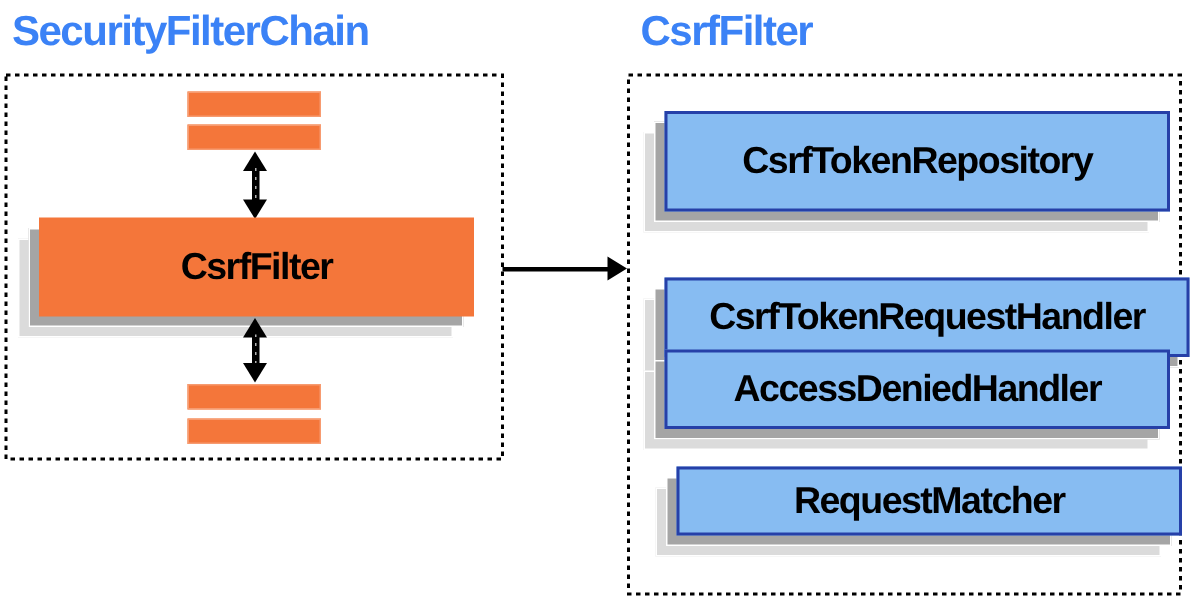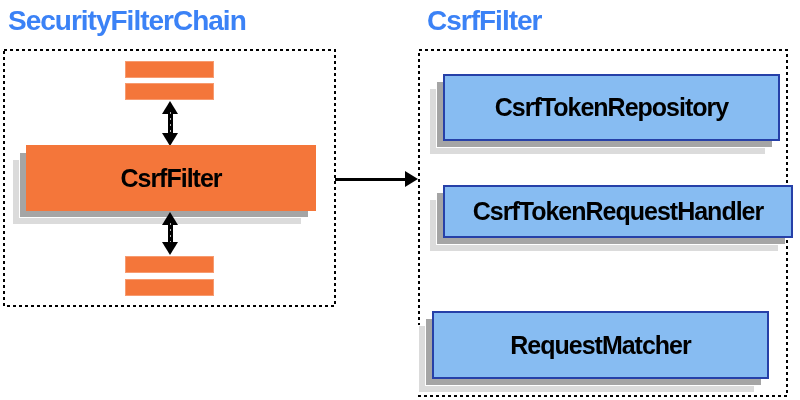--- a/index.html
+++ b/index.html
@@ -121,20 +121,25 @@
     <div class="sh mid"></div>
     <div class="face blue">CsrfTokenRepository</div>
   </div>
 
   <div class="stack" style="left:443px;top:153px;width:350px;height:53px;margin-top:32px;">
     <div class="sh light"></div>
     <div class="sh mid"></div>
     <div class="face blue">CsrfTokenRequestHandler</div>
   </div>
 
+  <div class="stack" style="left:443px;top:233px;width:337px;height:53px;">
+    <div class="sh light"></div>
+    <div class="sh mid"></div>
+    <div class="face blue">AccessDeniedHandler</div>
+  </div>
 
-  <div class="stack" style="left:432px;top:311px;width:337px;height:68px;">
+  <div class="stack" style="left:451px;top:311px;width:337px;height:46px;">
     <div class="sh light"></div>
     <div class="sh mid"></div>
     <div class="face blue">RequestMatcher</div>
   </div>
 
 </div>
 
 </body></html>

